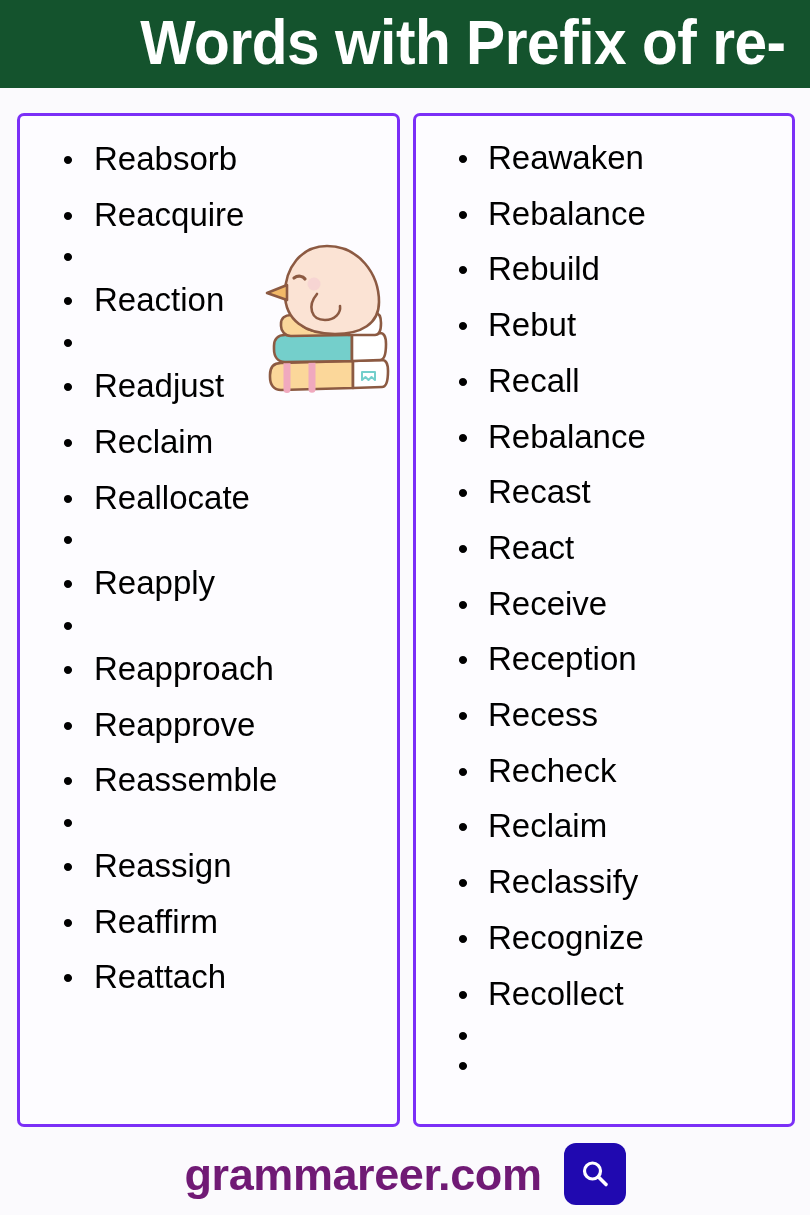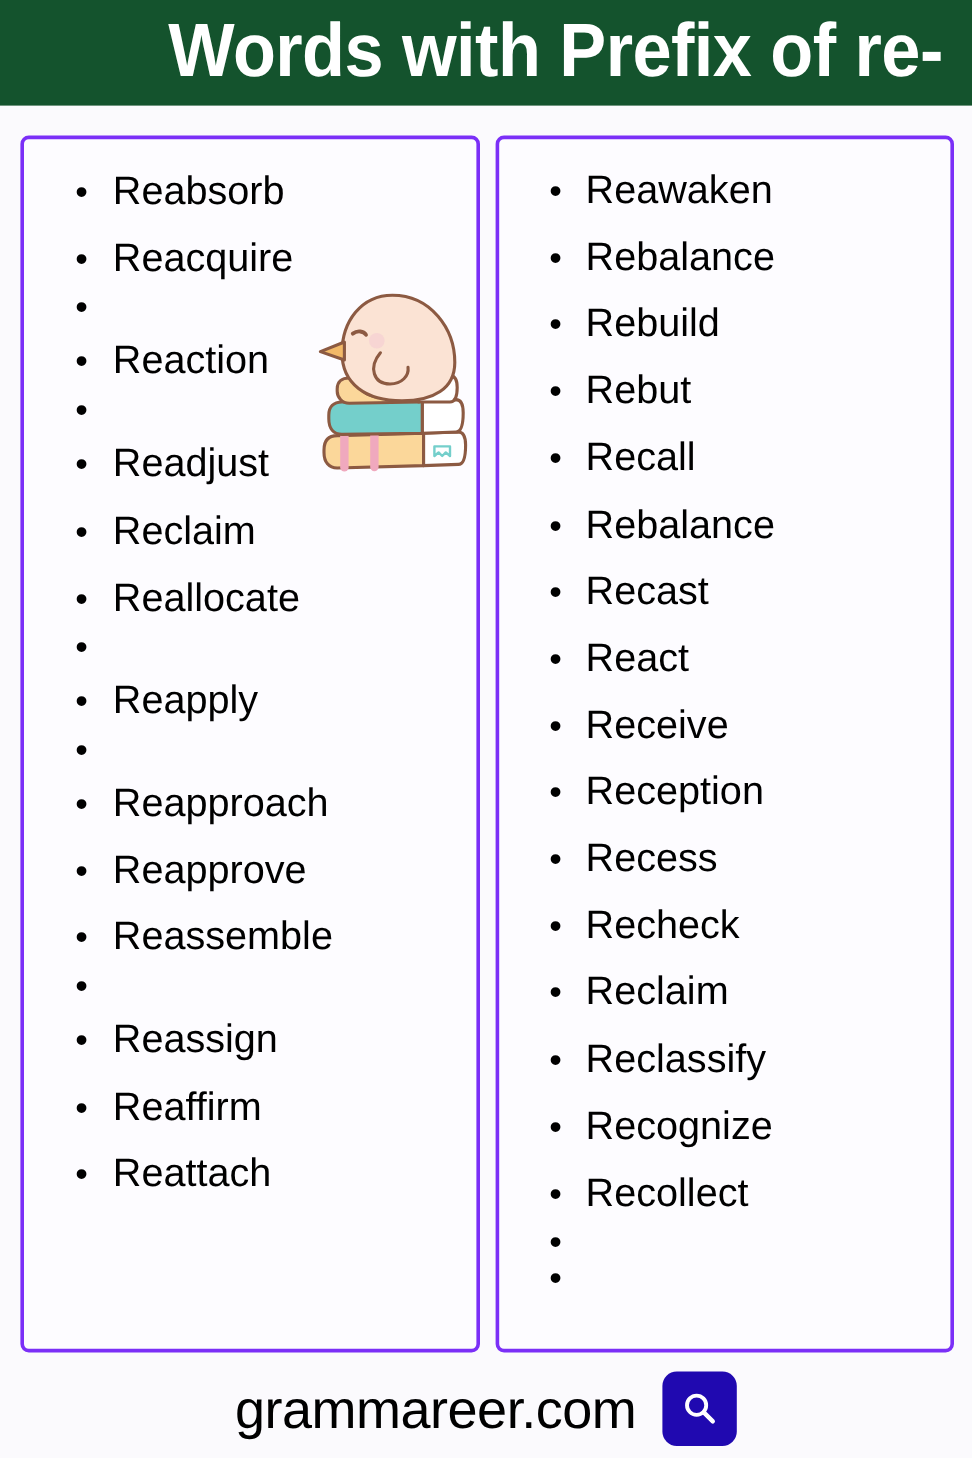--- a/index.html
+++ b/index.html
@@ -122,26 +122,27 @@
     left: 0;
     top: 1133px;
     width: 810px;
     height: 82px;
     display: flex;
     align-items: center;
     justify-content: center;
     gap: 22px;
   }
   .site-name {
-    color: #000000;
+    color: #701a75;
     font-family: "Liberation Sans", sans-serif;
     font-size: 45px;
     line-height: 1;
     letter-spacing: -0.4px;
     white-space: nowrap;
+    font-weight: bold;
   }
   .search-button {
     width: 62px;
     height: 62px;
     background: #2009b0;
     border-radius: 12px;
     display: flex;
     align-items: center;
     justify-content: center;
     flex: 0 0 auto;

